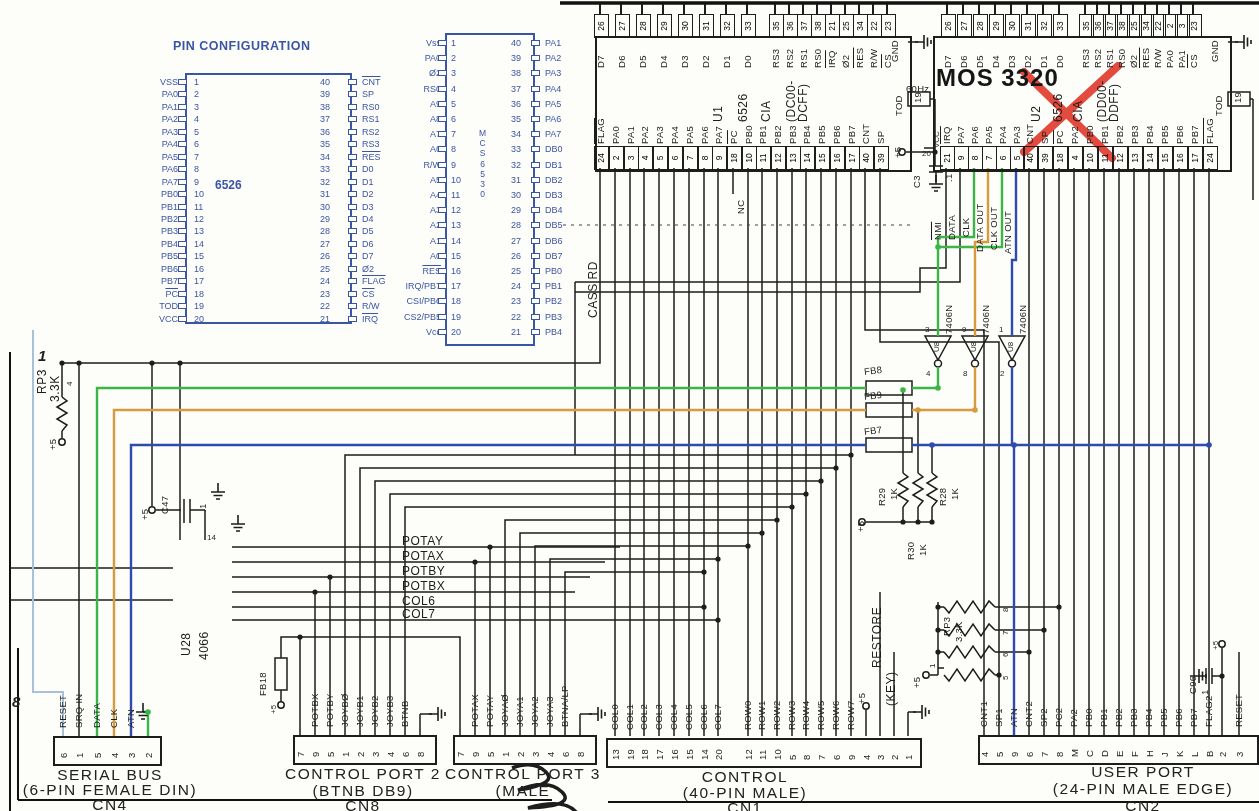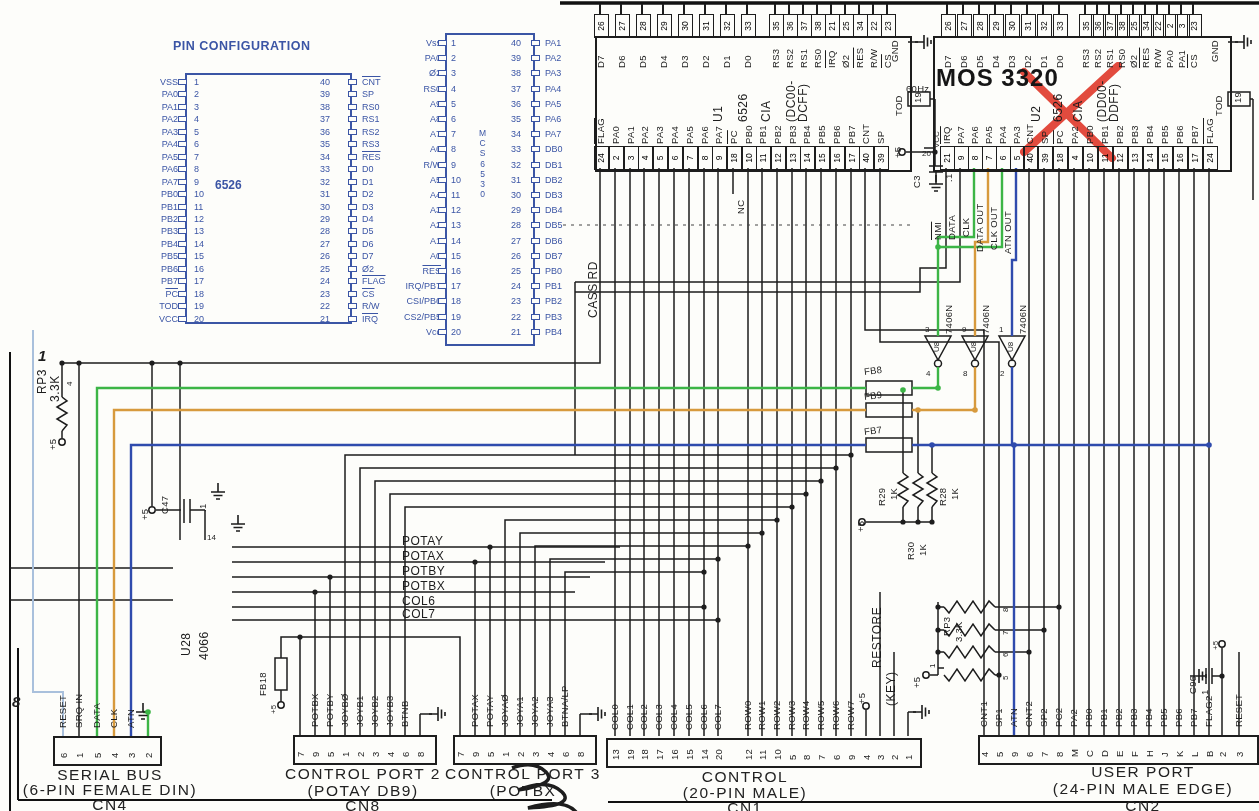--- a/index.html
+++ b/index.html
@@ -859,41 +859,41 @@
       <span class="lbl s1 r90" style="left: 356px; top: 757px;">2</span>
       <span class="lbl s1 r90" style="left: 355px; top: 727px;">JOYB1</span>
       <span class="lbl s1 r90" style="left: 371px; top: 757px;">3</span>
       <span class="lbl s1 r90" style="left: 370px; top: 727px;">JOYB2</span>
       <span class="lbl s1 r90" style="left: 386px; top: 757px;">4</span>
       <span class="lbl s1 r90" style="left: 385px; top: 727px;">JOYB3</span>
       <span class="lbl s1 r90" style="left: 401px; top: 757px;">6</span>
       <span class="lbl s1 r90" style="left: 400px; top: 727px;">BTNB</span>
       <span class="lbl s1 r90" style="left: 416px; top: 757px;">8</span>
       <div class="ctitle" style="left: 213px; top: 765px; width: 300px;">CONTROL PORT 2</div>
-      <div class="ctitle" style="left: 213px; top: 782px; width: 300px;">(POTAY DB9)</div>
+      <div class="ctitle" style="left: 213px; top: 782px; width: 300px;">(BTNB DB9)</div>
       <div class="ctitle" style="left: 213px; top: 797px; width: 300px;">CN8</div>
       <div class="cbox" style="left: 453px; top: 735px; width: 140px; height: 26px;"></div>
       <span class="lbl s1 r90" style="left: 456px; top: 757px;">7</span>
       <span class="lbl s1 r90" style="left: 471px; top: 757px;">9</span>
       <span class="lbl s1 r90" style="left: 470px; top: 727px;">POTAX</span>
       <span class="lbl s1 r90" style="left: 486px; top: 757px;">5</span>
       <span class="lbl s1 r90" style="left: 485px; top: 727px;">POTAY</span>
       <span class="lbl s1 r90" style="left: 501px; top: 757px;">1</span>
       <span class="lbl s1 r90" style="left: 500px; top: 727px;">JOYAØ</span>
       <span class="lbl s1 r90" style="left: 516px; top: 757px;">2</span>
       <span class="lbl s1 r90" style="left: 515px; top: 727px;">JOYA1</span>
       <span class="lbl s1 r90" style="left: 531px; top: 757px;">3</span>
       <span class="lbl s1 r90" style="left: 530px; top: 727px;">JOYA2</span>
       <span class="lbl s1 r90" style="left: 546px; top: 757px;">4</span>
       <span class="lbl s1 r90" style="left: 545px; top: 727px;">JOYA3</span>
       <span class="lbl s1 r90" style="left: 561px; top: 757px;">6</span>
       <span class="lbl s1 r90" style="left: 560px; top: 727px;">BTNA/LP</span>
       <span class="lbl s1 r90" style="left: 576px; top: 757px;">8</span>
       <div class="ctitle" style="left: 373px; top: 765px; width: 300px;">CONTROL PORT 3</div>
-      <div class="ctitle" style="left: 373px; top: 782px; width: 300px;">(POTBX</div>
+      <div class="ctitle" style="left: 373px; top: 782px; width: 300px;">(MALE</div>
       <div class="cbox" style="left: 606px; top: 738px; width: 312px; height: 26px;"></div>
       <span class="lbl s1 r90" style="left: 611px; top: 760px;">13</span>
       <span class="lbl s1 r90" style="left: 610px; top: 730px;">COL0</span>
       <span class="lbl s1 r90" style="left: 626px; top: 760px;">19</span>
       <span class="lbl s1 r90" style="left: 625px; top: 730px;">COL1</span>
       <span class="lbl s1 r90" style="left: 640px; top: 760px;">18</span>
       <span class="lbl s1 r90" style="left: 639px; top: 730px;">COL2</span>
       <span class="lbl s1 r90" style="left: 655px; top: 760px;">17</span>
       <span class="lbl s1 r90" style="left: 654px; top: 730px;">COL3</span>
       <span class="lbl s1 r90" style="left: 670px; top: 760px;">16</span>
@@ -918,21 +918,21 @@
       <span class="lbl s1 r90" style="left: 816px; top: 730px;">ROW5</span>
       <span class="lbl s1 r90" style="left: 832px; top: 760px;">6</span>
       <span class="lbl s1 r90" style="left: 831px; top: 730px;">ROW6</span>
       <span class="lbl s1 r90" style="left: 847px; top: 760px;">9</span>
       <span class="lbl s1 r90" style="left: 846px; top: 730px;">ROW7</span>
       <span class="lbl s1 r90" style="left: 862px; top: 760px;">4</span>
       <span class="lbl s1 r90" style="left: 876px; top: 760px;">3</span>
       <span class="lbl s1 r90" style="left: 890px; top: 760px;">2</span>
       <span class="lbl s1 r90" style="left: 904px; top: 760px;">1</span>
       <div class="ctitle" style="left: 595px; top: 768px; width: 300px;">CONTROL</div>
-      <div class="ctitle" style="left: 595px; top: 784px; width: 300px;">(20-PIN MALE)</div>
+      <div class="ctitle" style="left: 595px; top: 784px; width: 300px;">(40-PIN MALE)</div>
       <div class="ctitle" style="left: 595px; top: 799px; width: 300px;">CN1</div>
       <div class="cbox" style="left: 978px; top: 735px; width: 277px; height: 26px;"></div>
       <span class="lbl s1 r90" style="left: 980px; top: 757px;">4</span>
       <span class="lbl s1 r90" style="left: 979px; top: 727px;">CNT1</span>
       <span class="lbl s1 r90" style="left: 995px; top: 757px;">5</span>
       <span class="lbl s1 r90" style="left: 994px; top: 727px;">SP1</span>
       <span class="lbl s1 r90" style="left: 1010px; top: 757px;">9</span>
       <span class="lbl s1 r90" style="left: 1009px; top: 727px;">ATN</span>
       <span class="lbl s1 r90" style="left: 1025px; top: 757px;">6</span>
       <span class="lbl s1 r90" style="left: 1024px; top: 727px;">CNT2</span>

